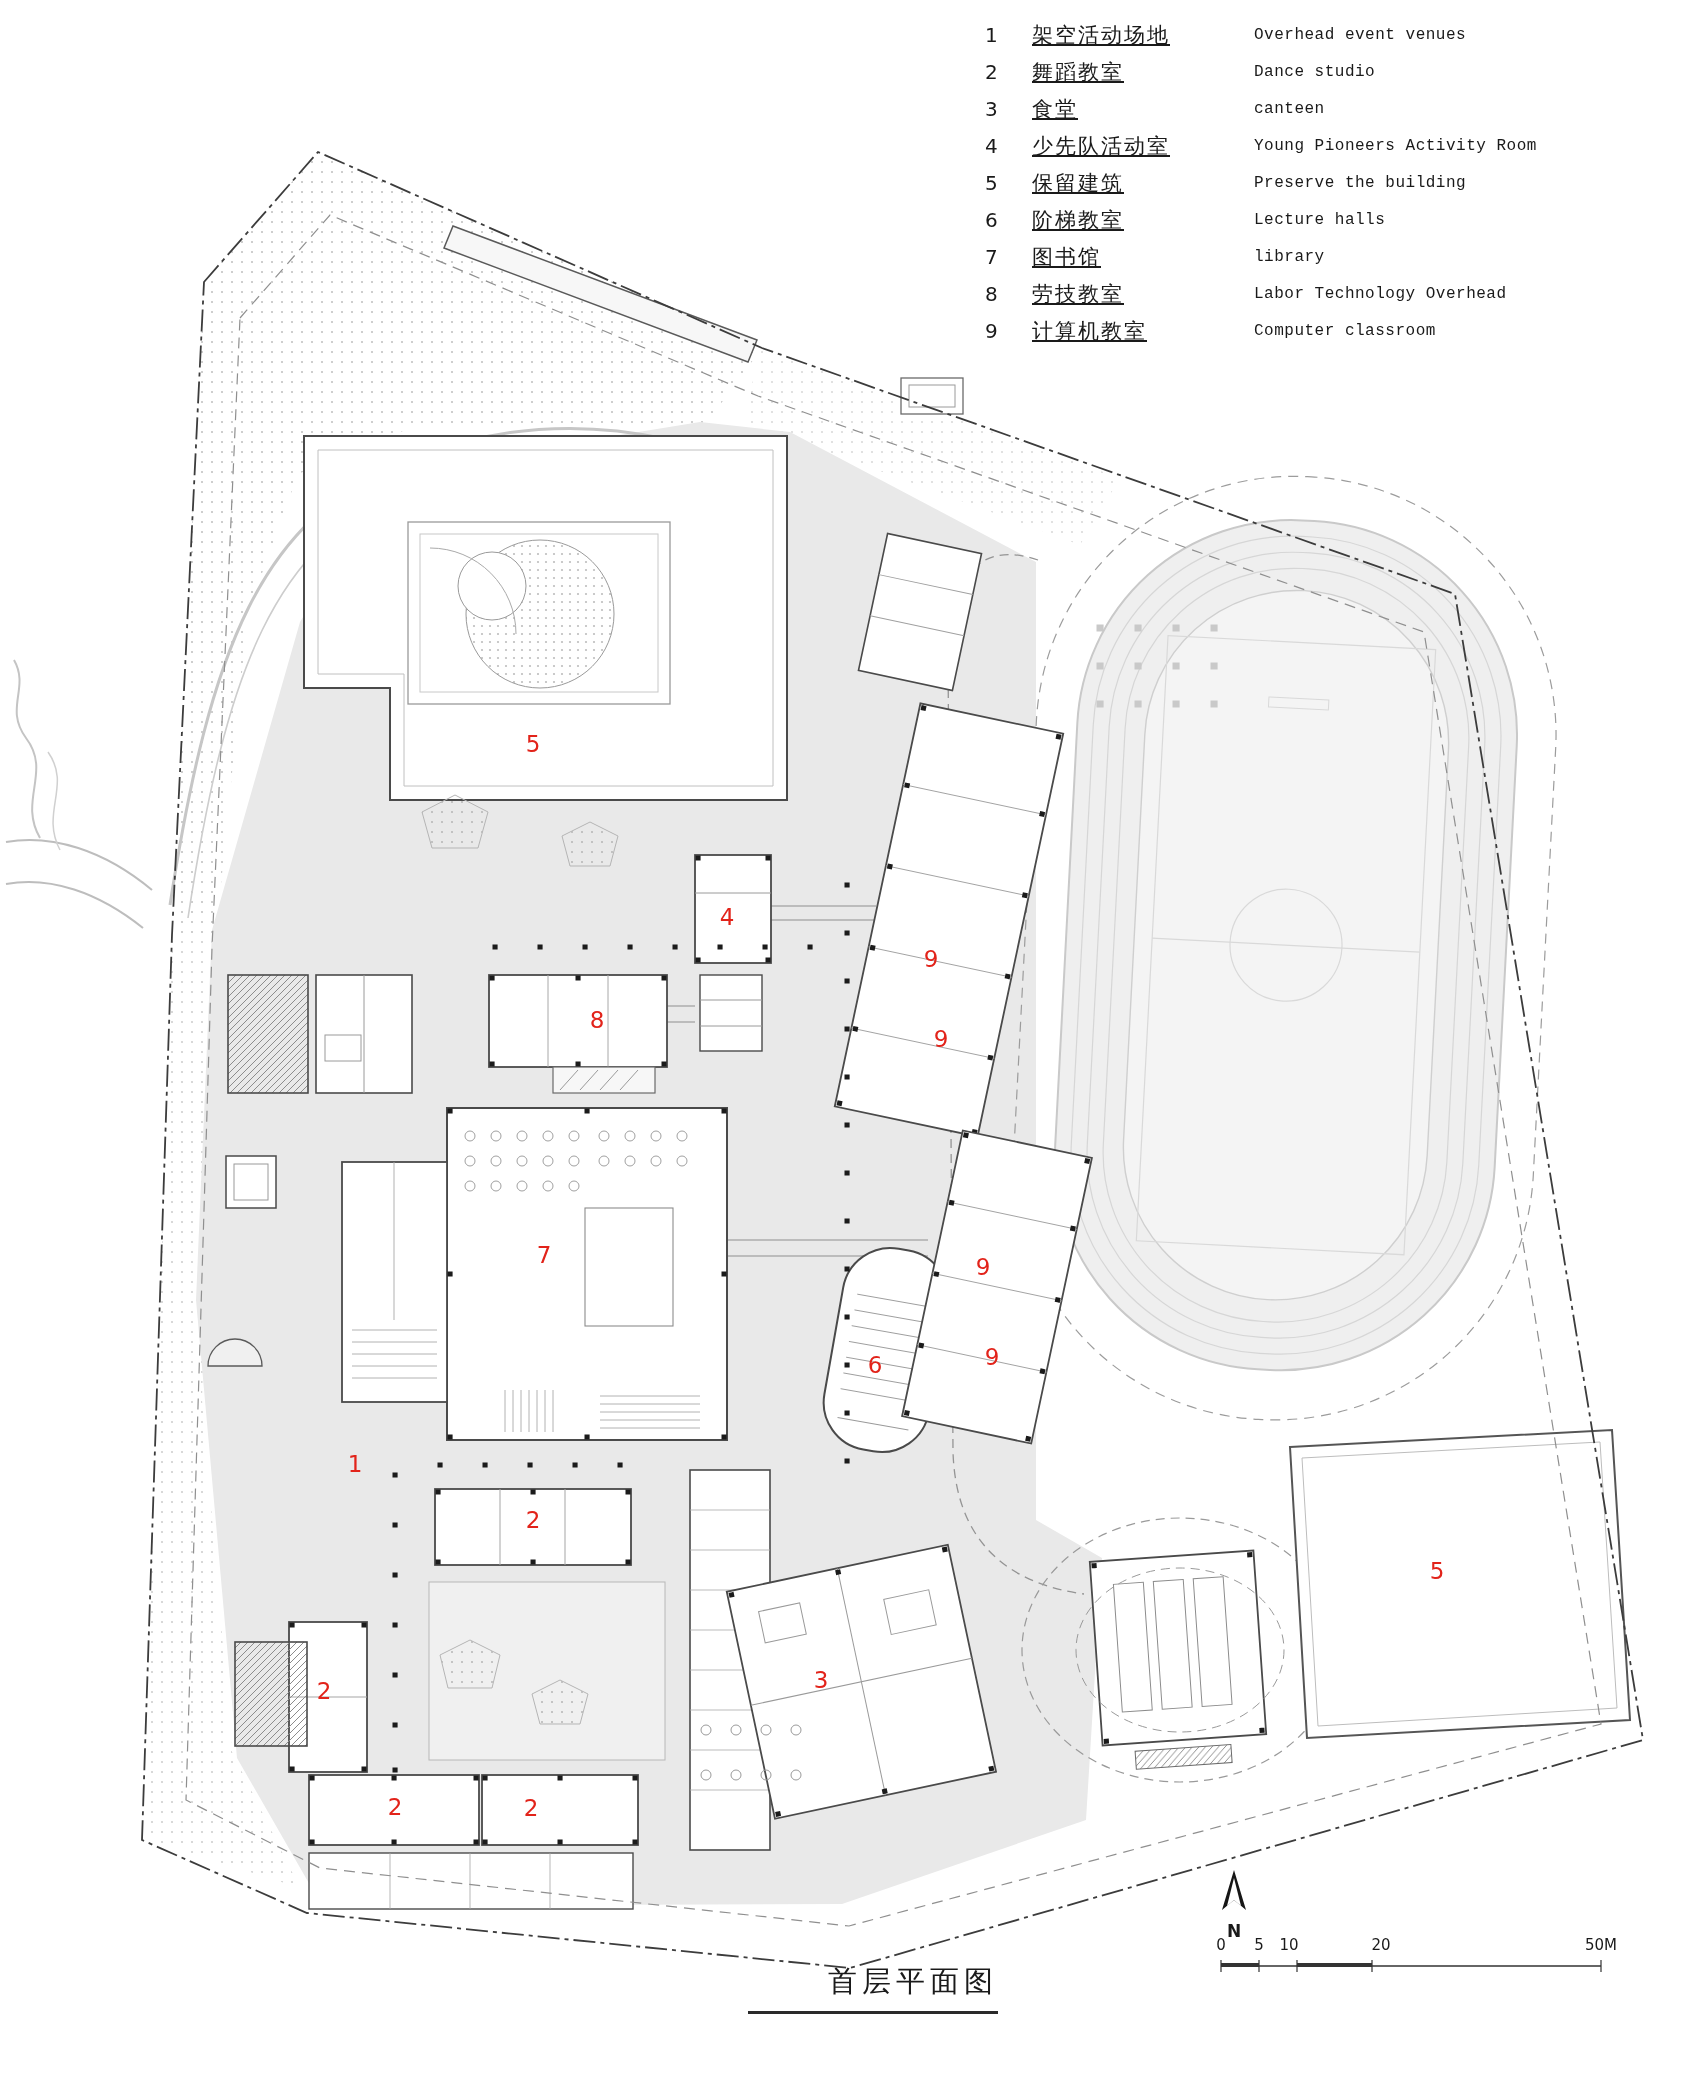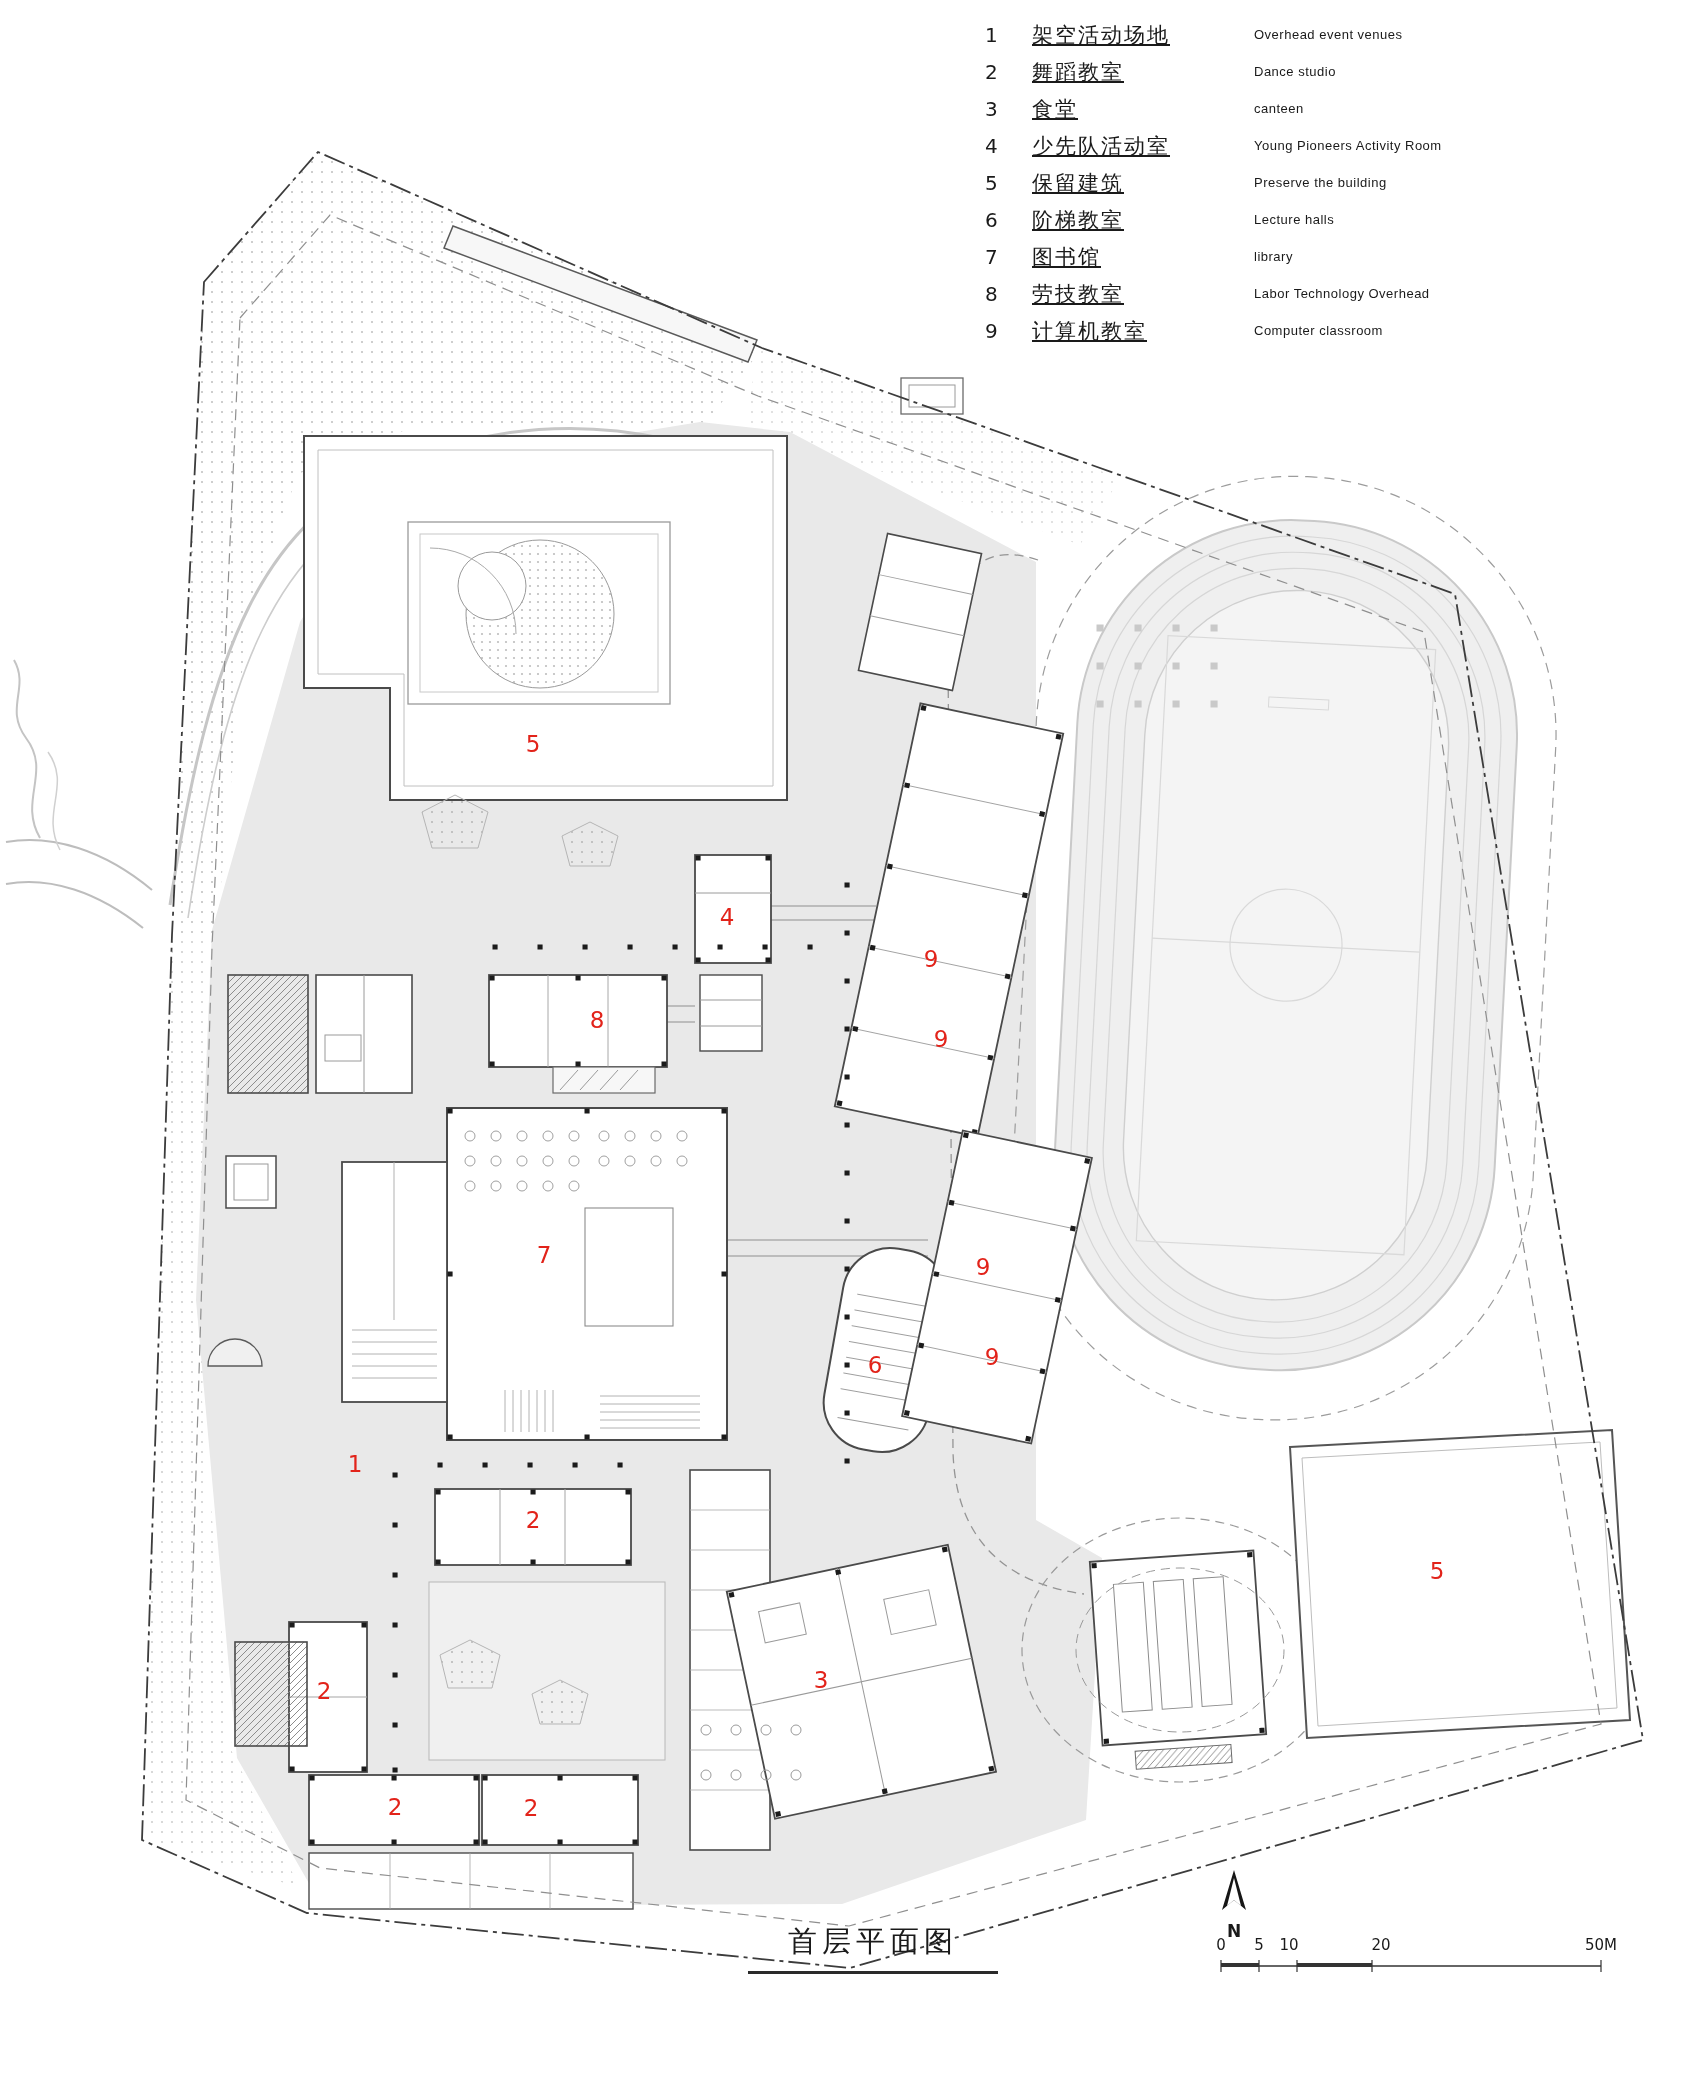--- a/index.html
+++ b/index.html
@@ -4,32 +4,32 @@
 <style>
   html,body{margin:0;padding:0;background:#fff;}
   .canvas{position:relative;width:1700px;height:2095px;background:#fff;overflow:hidden;
           font-family:"DejaVu Sans",sans-serif;color:#1a1a1a;}
   svg.plan{position:absolute;left:0;top:0;}
   
   .legend{position:absolute;left:985px;top:16px;display:grid;
           grid-template-columns:47px 222px auto;grid-auto-rows:37px;align-items:center;}
   .legend .num{font-size:20px;}
   .legend .zh{font-size:21px;letter-spacing:2px;text-decoration:underline;}
-  .legend .en{font-family:Liberation Sans, sans-serif;font-size:13px;letter-spacing:.5px;}
+  .legend .en{font-family:Liberation Mono, monospace;font-size:16px;letter-spacing:.5px;}
   
   .plan-label{position:absolute;transform:translate(-50%,-50%);
               color:var(--label-red,#e2231a);font-size:23px;line-height:1;}
   
   .north{position:absolute;left:1204px;top:1868px;width:60px;text-align:center;}
   .north .n{font-size:17px;font-weight:bold;margin-top:1px;}
   
   .scalebar{position:absolute;left:1210px;top:1936px;width:410px;height:40px;}
   .scalebar .tick{position:absolute;top:0;transform:translateX(-50%);font-size:15px;}
   
-  .title{position:absolute;left:748px;top:1922px;width:250px;text-align:center;
+  .title{position:absolute;left:748px;top:1962px;width:250px;text-align:right;
          font-size:29px;letter-spacing:5px;border-bottom:3px solid #2a2a2a;padding-bottom:9px;}
 </style>
 </head>
 <body>
 
 <div class="canvas">
 
 <svg class="plan" width="1700" height="2095" viewBox="0 0 1700 2095">
   <defs>
     <pattern id="dotpat" width="10" height="10" patternUnits="userSpaceOnUse">

